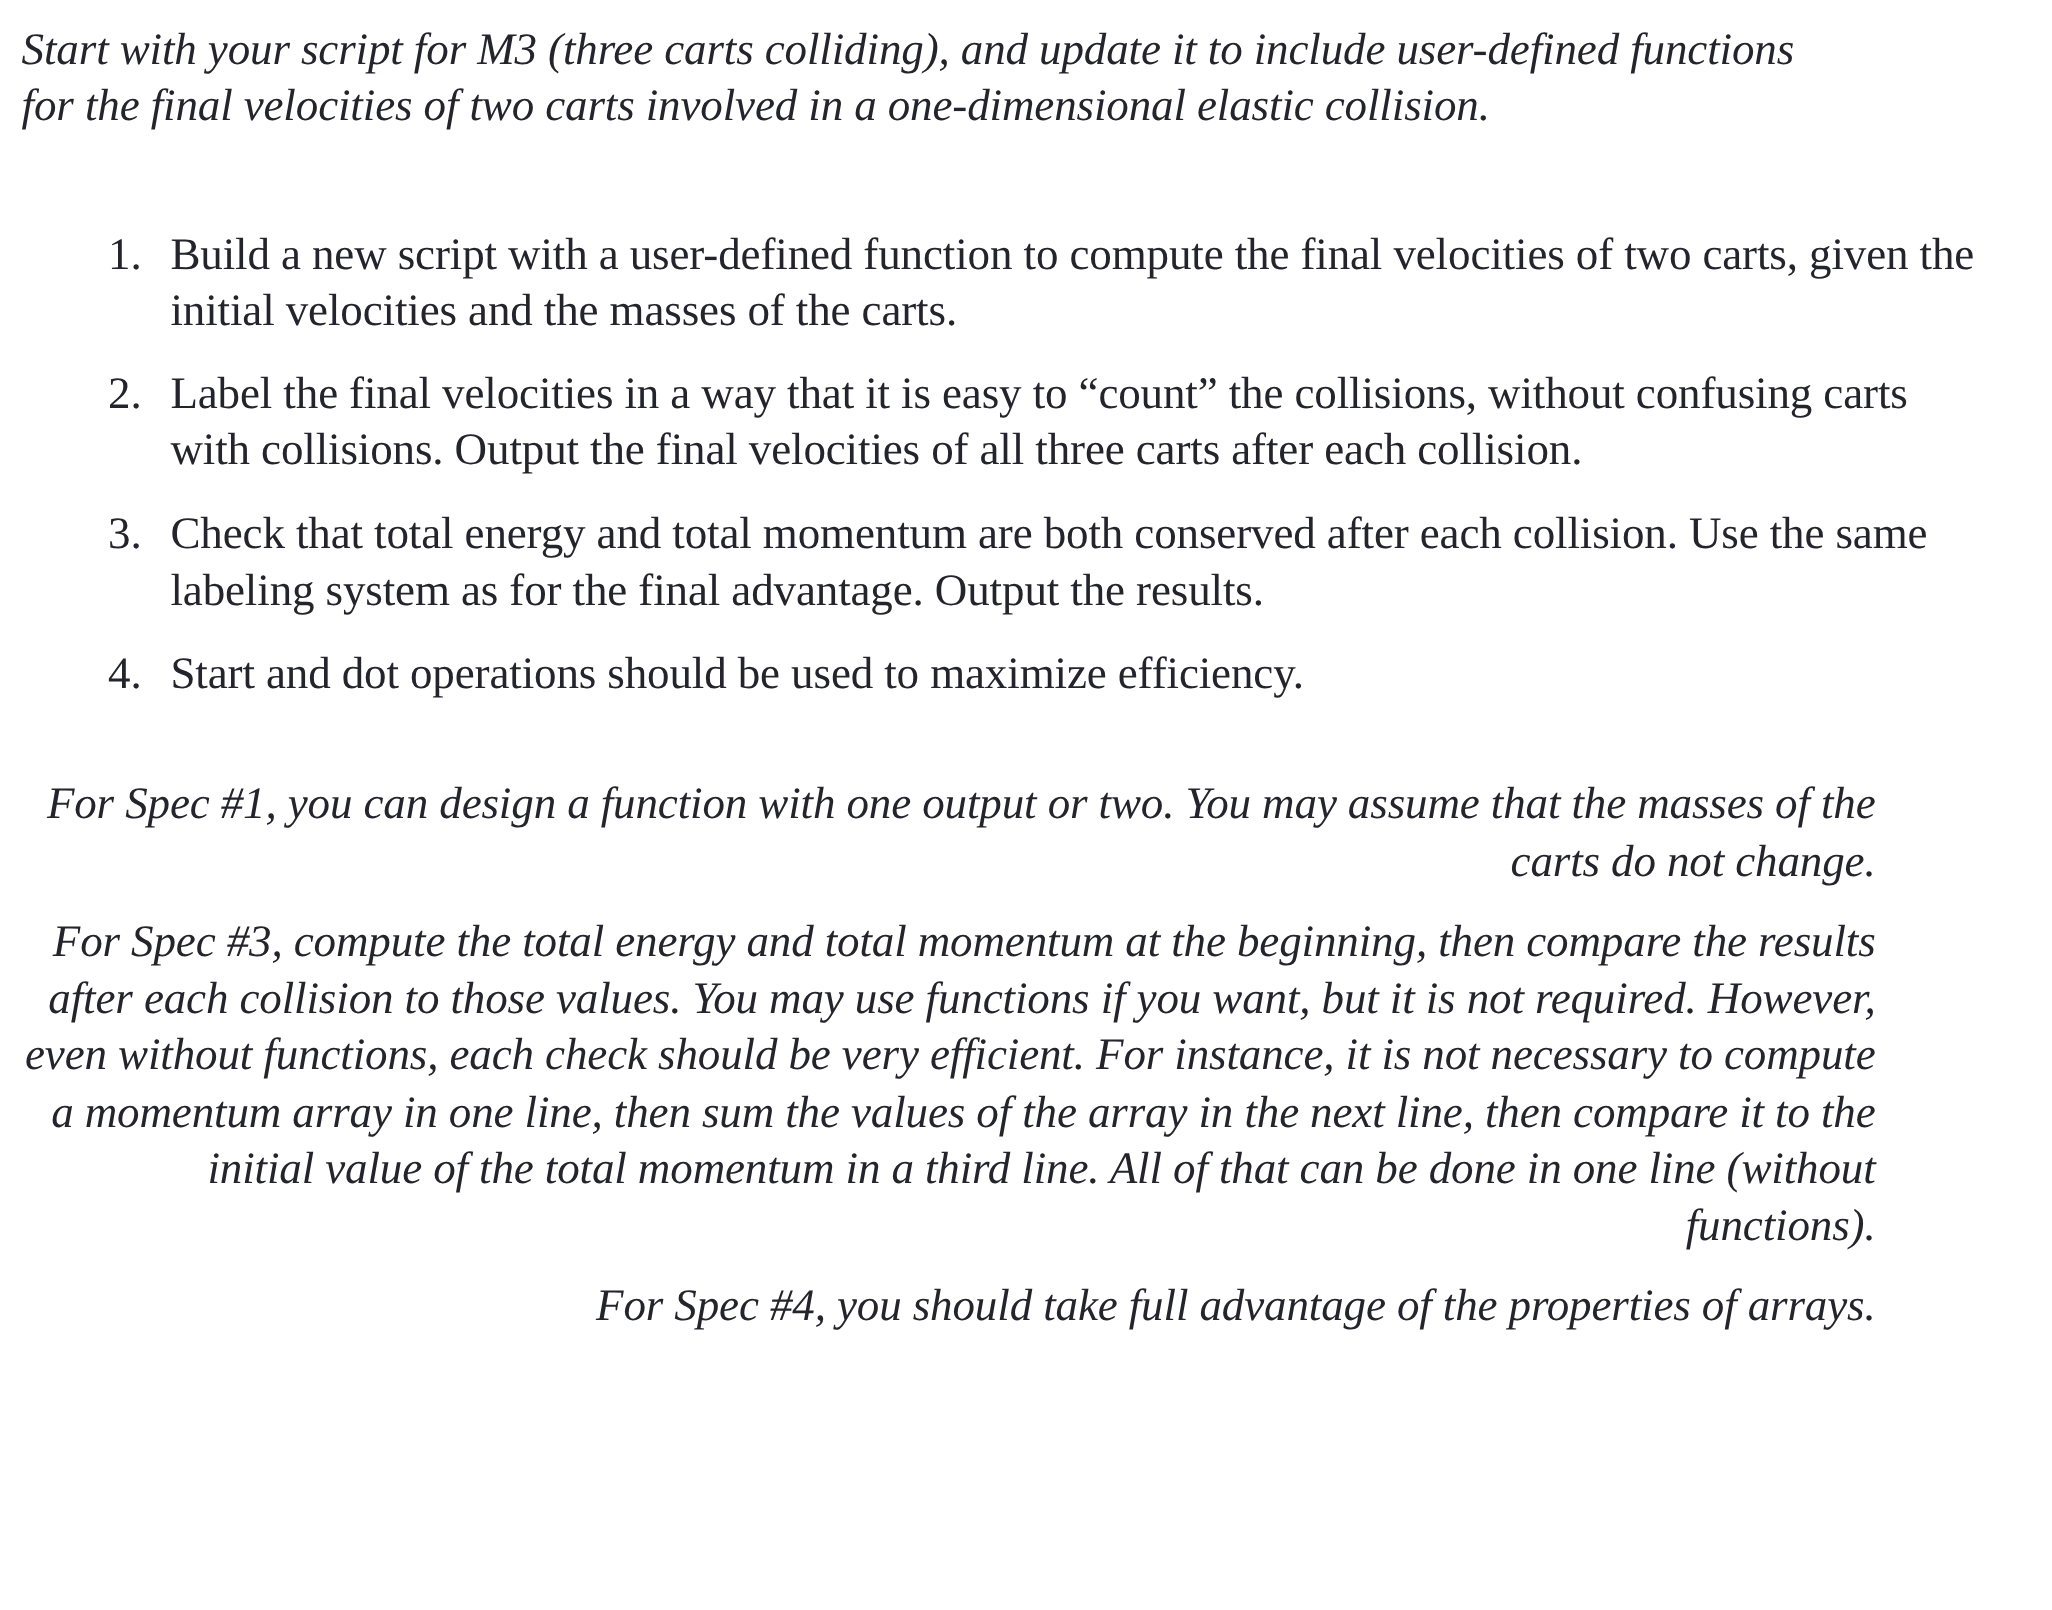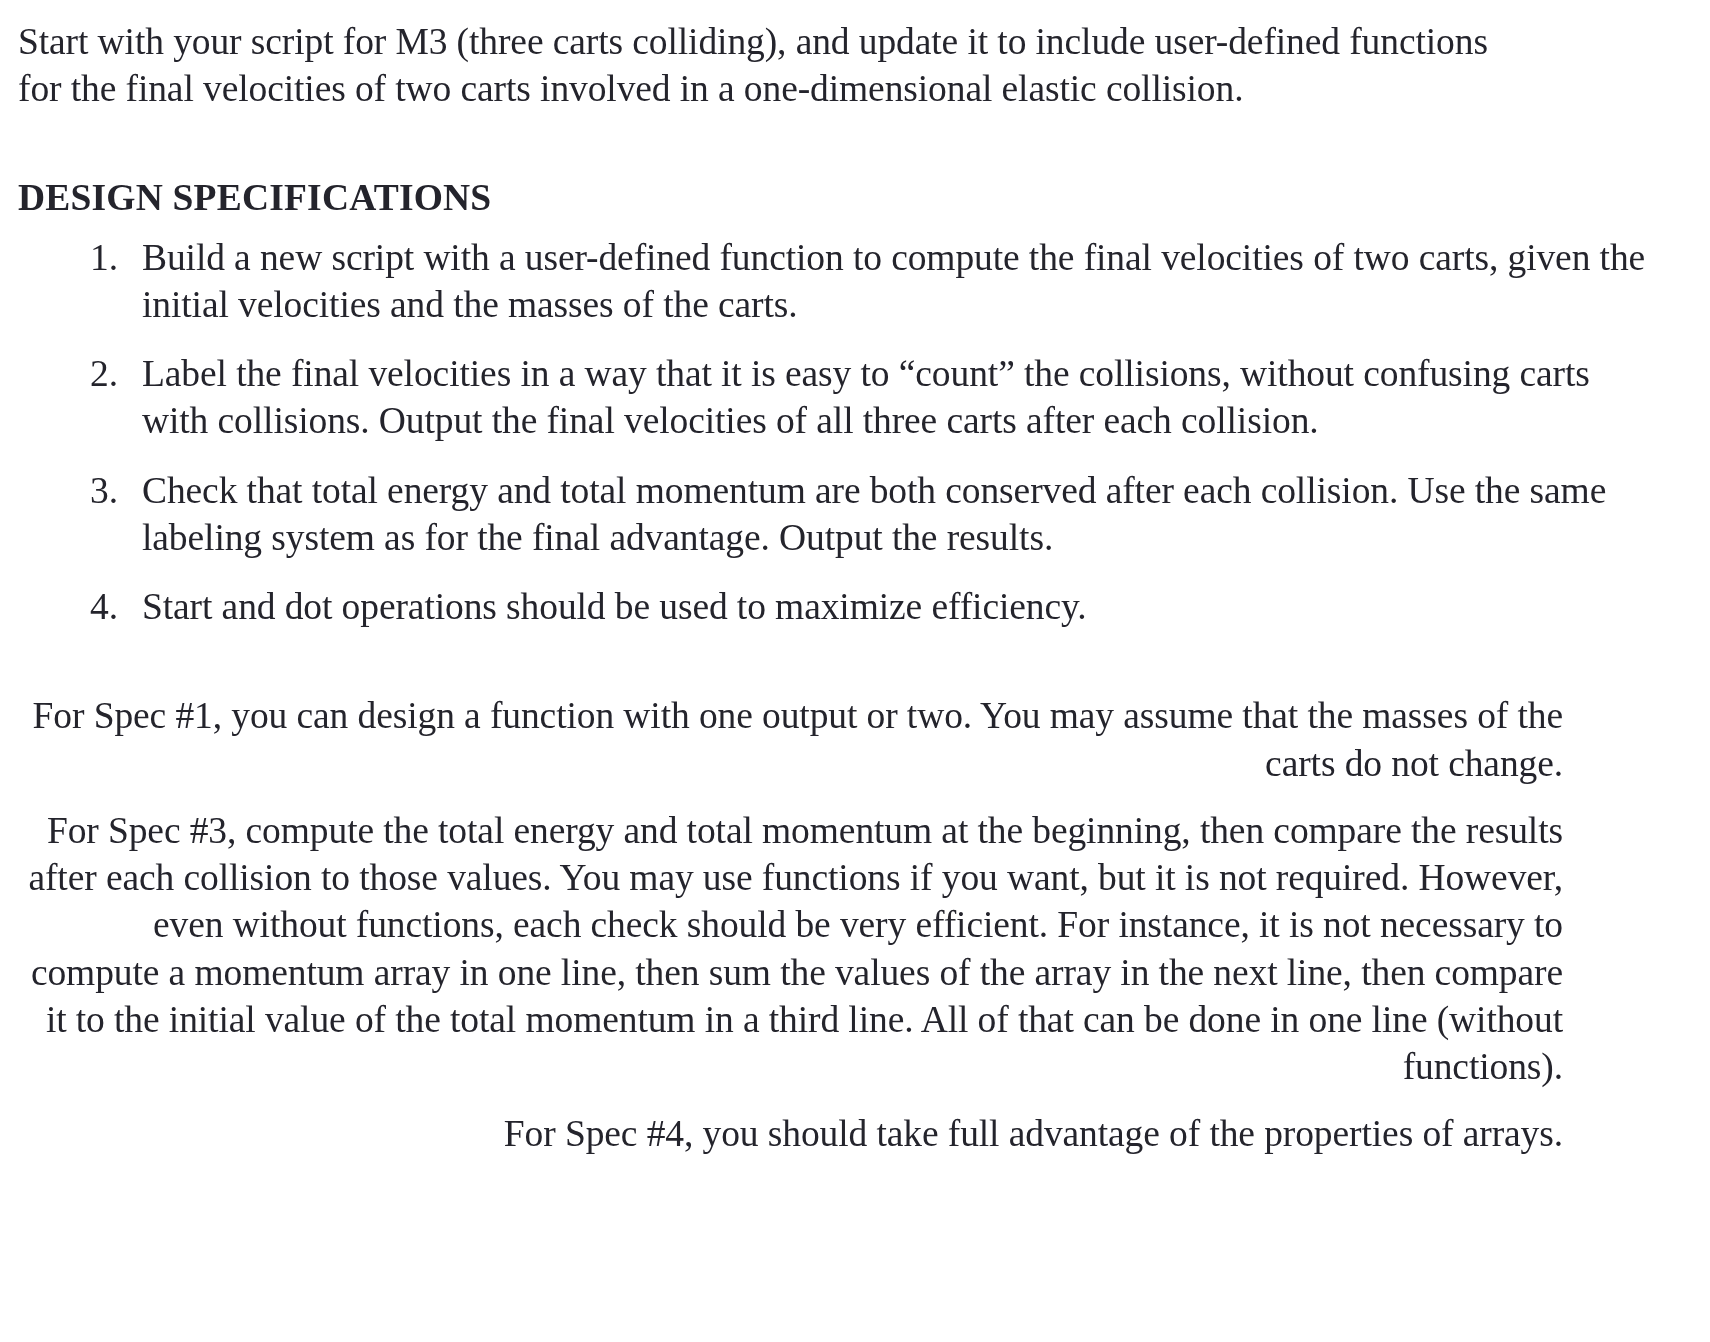--- a/index.html
+++ b/index.html
@@ -27,20 +27,21 @@
   
   .doc {
     font-size: 37.5px;
     line-height: 1.26;
     letter-spacing: -0.1px;
   }
 
   p.para {
     margin: 0;
     text-align: left;
+    font-style: italic;
   }
 
   .intro {
     margin-bottom: 0;
     max-width: 1480px;
   }
 
   .spacer-lg { height: 62px; }
 
   h2.section-heading {
@@ -85,21 +86,20 @@
 </head>
 <body>
 
 <div class="page">
   <div class="doc">
 
     <p class="para intro">Start with your script for M3 (three carts colliding), and update it to include user-defined functions for the final velocities of two carts involved in a one-dimensional elastic collision.</p>
 
     <div class="spacer-lg"></div>
 
-    <h2 class="section-heading">DESIGN SPECIFICATIONS</h2>
 
     <ol class="spec-list">
       <li>
         <span class="li-num">1.</span>
         <span class="li-text">Build a new script with a user-defined function to compute the final velocities of two carts, given the initial velocities and the masses of the carts.</span>
       </li>
       <li>
         <span class="li-num">2.</span>
         <span class="li-text">Label the final velocities in a way that it is easy to “count” the collisions, without confusing carts with collisions.  Output the final velocities of all three carts after each collision.</span>
       </li>

